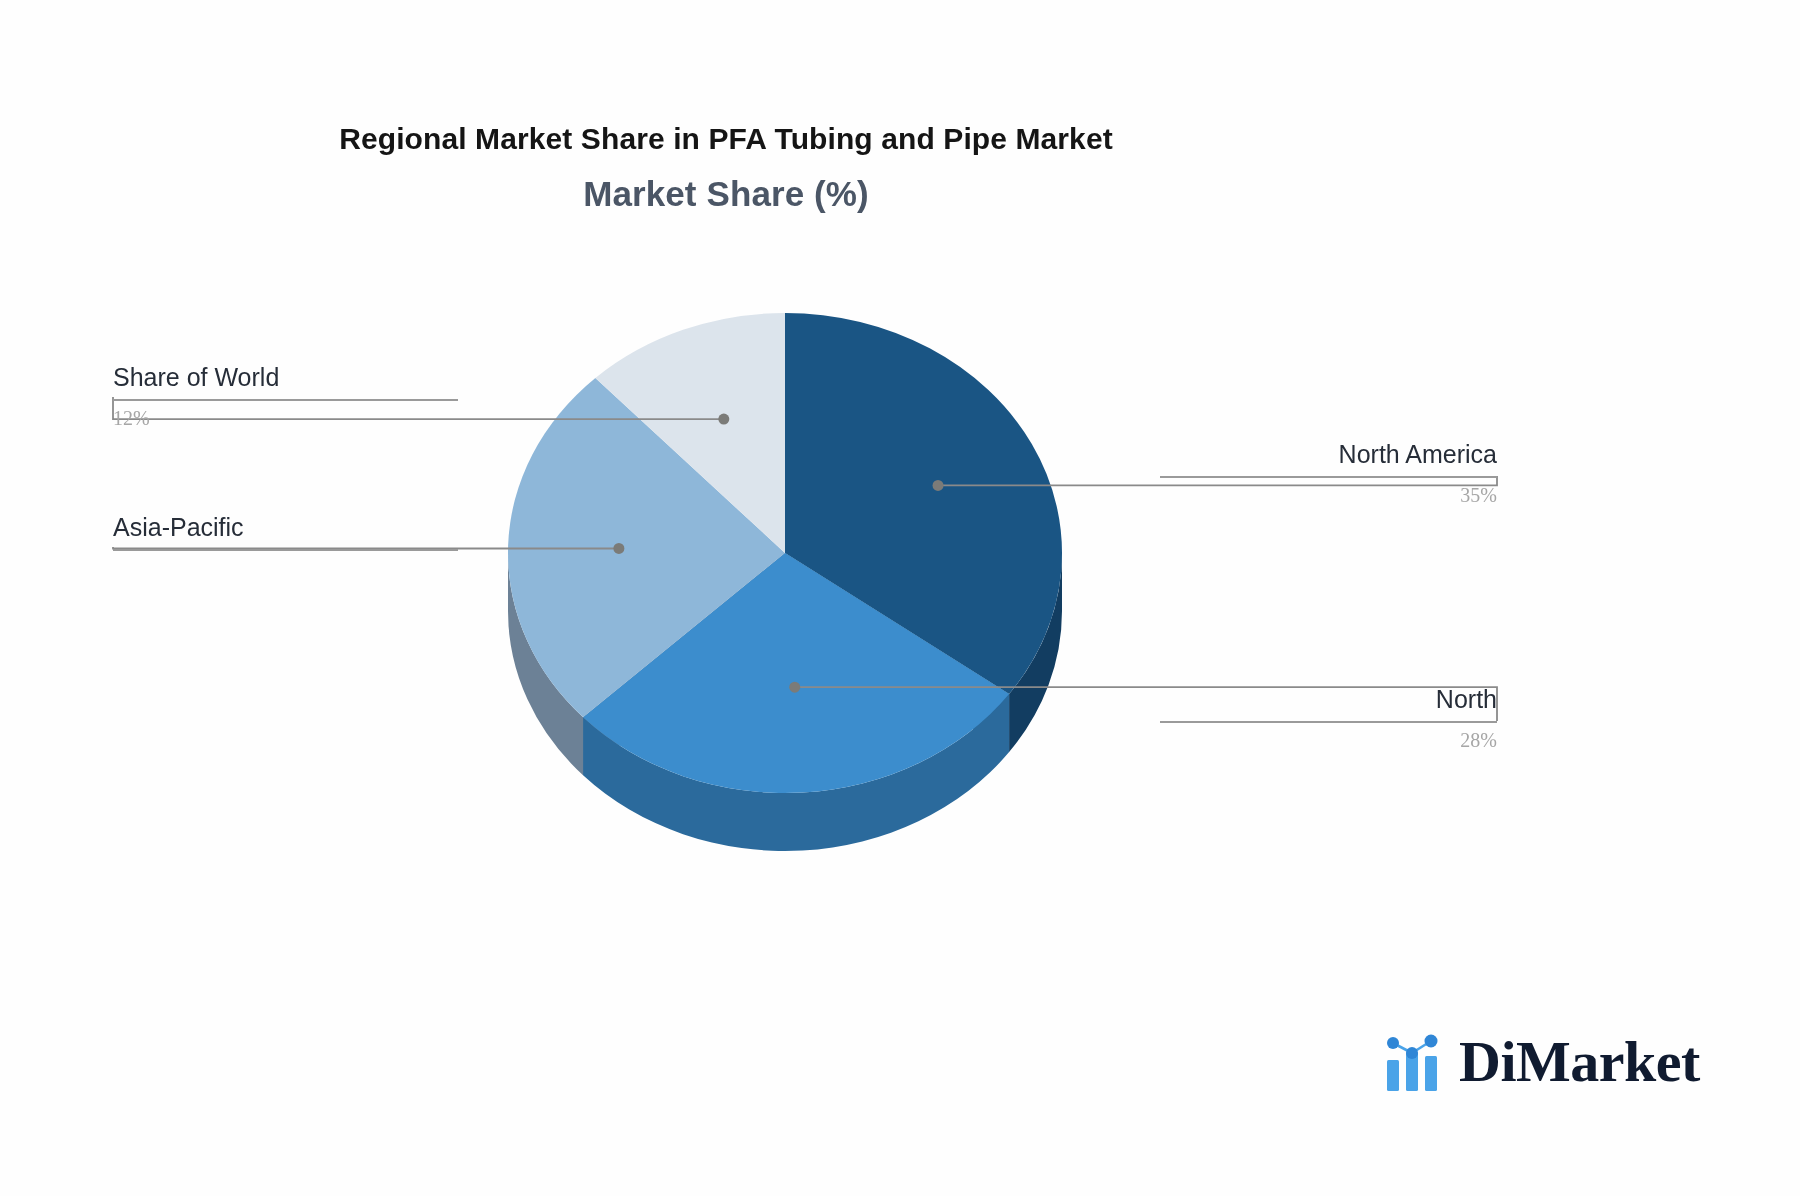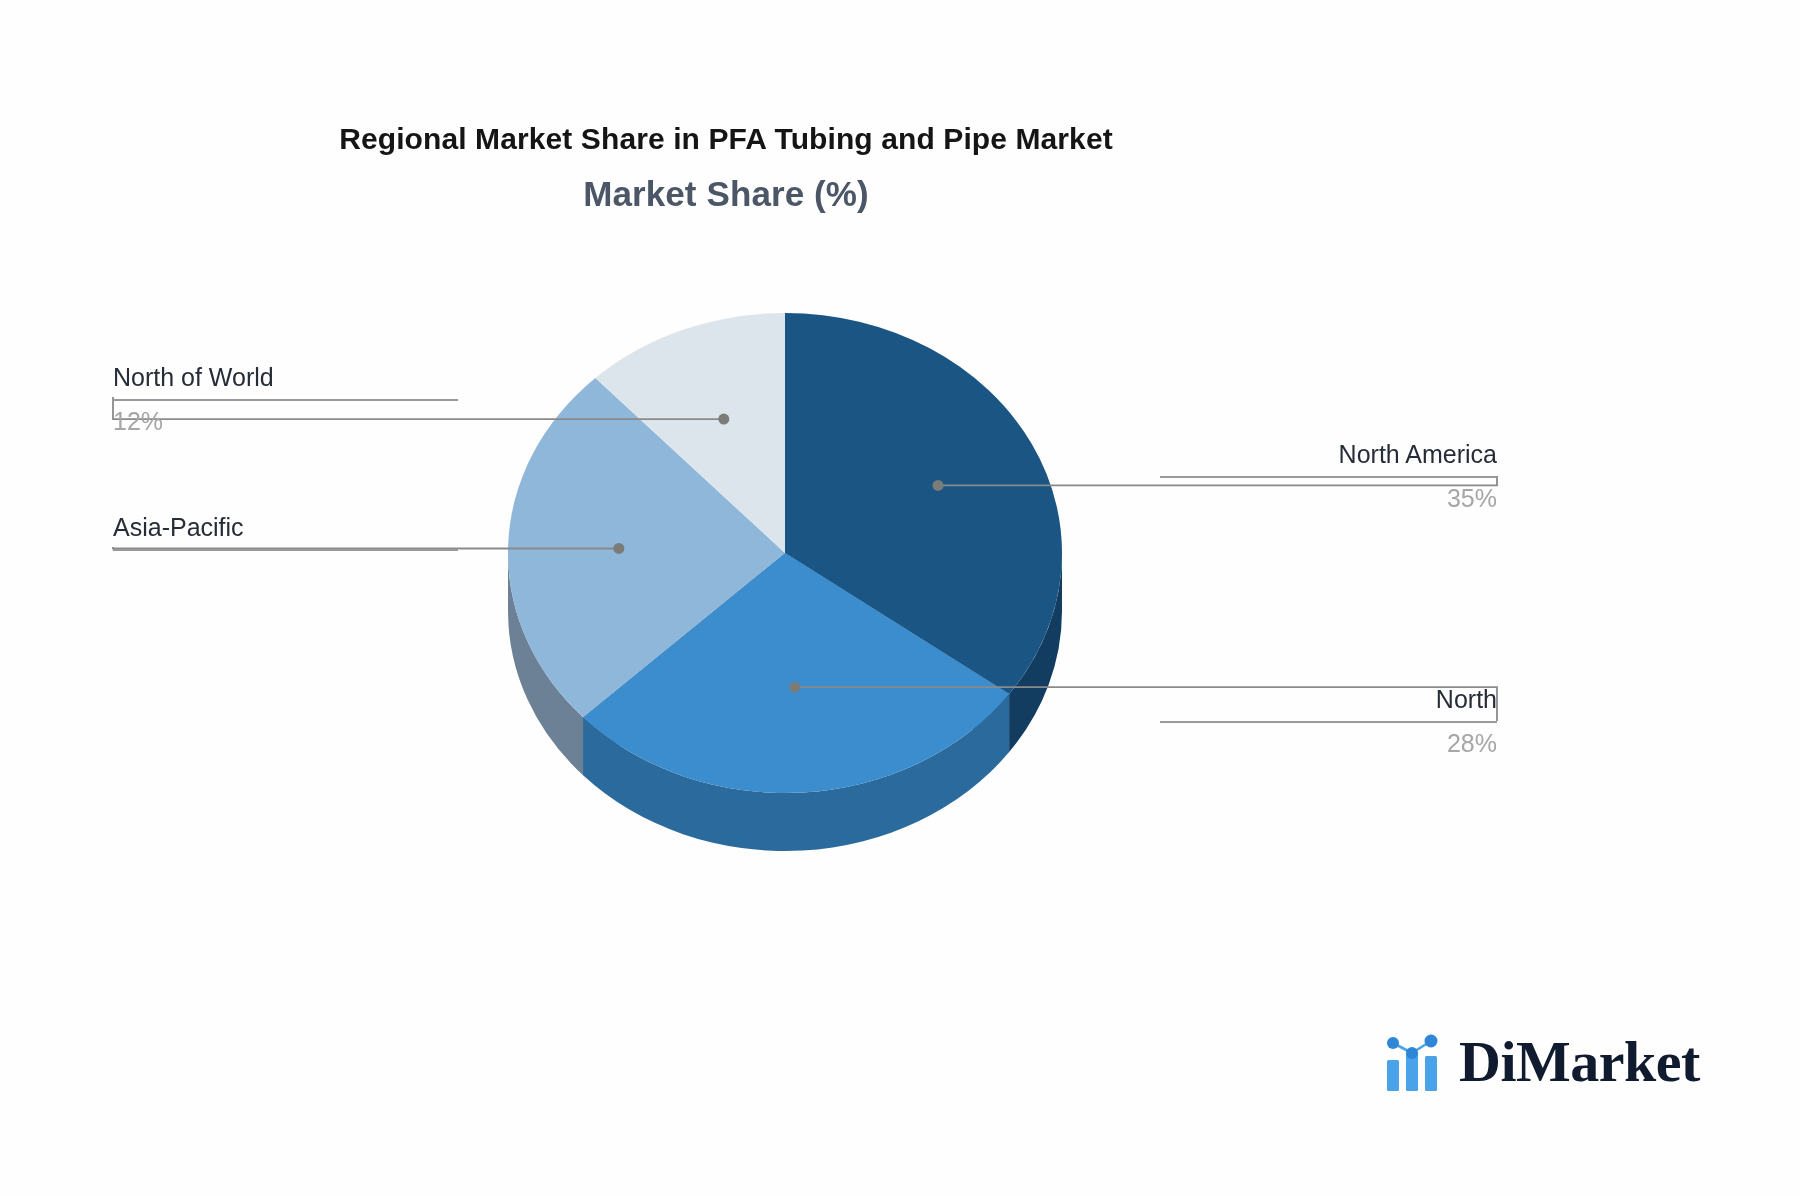--- a/index.html
+++ b/index.html
@@ -64,23 +64,24 @@
     color: #262d38;
     white-space: nowrap;
     line-height: 1.15;
   }
   .callout .cl-rule {
     height: 2px;
     background: #9a9a9a;
     margin: 7px 0 6px 0;
   }
   .callout .cl-value {
-    font-size: 25px;
+    font-size: 20px;
     color: #a6a6a6;
     line-height: 1.15;
+    font-family: Liberation Serif, serif;
   }
   .callout.left  { text-align: left; }
   .callout.right { text-align: right; }
 
   
   .logo {
     position: absolute;
     display: flex;
     align-items: center;
     gap: 14px;
@@ -136,21 +137,21 @@
           <circle cx="794.7400653893872" cy="687.1347923007597" r="5.5" fill="#7b7b78"></circle>
           <polyline points="618.8820096672155,548.4768506927495 113,548.4768506927495 113,547" fill="none" stroke="#8a8a8a" stroke-width="1.8"></polyline>
           <circle cx="618.8820096672155" cy="548.4768506927495" r="5.5" fill="#7b7b78"></circle>
           <polyline points="723.8176993438065,419.1121860320918 113,419.1121860320918 113,397" fill="none" stroke="#8a8a8a" stroke-width="1.8"></polyline>
           <circle cx="723.8176993438065" cy="419.1121860320918" r="5.5" fill="#7b7b78"></circle>
         </g>
     </svg>
   </div>
 
   <div class="callout left" style="left:113px; top:363px; width:345px;">
-    <div class="cl-name">North of World</div>
+    <div class="cl-name">Share of World</div>
     <div class="cl-rule"></div>
     <div class="cl-value">12%</div>
   </div>
 
   <div class="callout left" style="left:113px; top:513px; width:345px;">
     <div class="cl-name">Asia-Pacific</div>
     <div class="cl-rule"></div>
   </div>
 
   <div class="callout right" style="left:1160px; top:440px; width:337px;">

